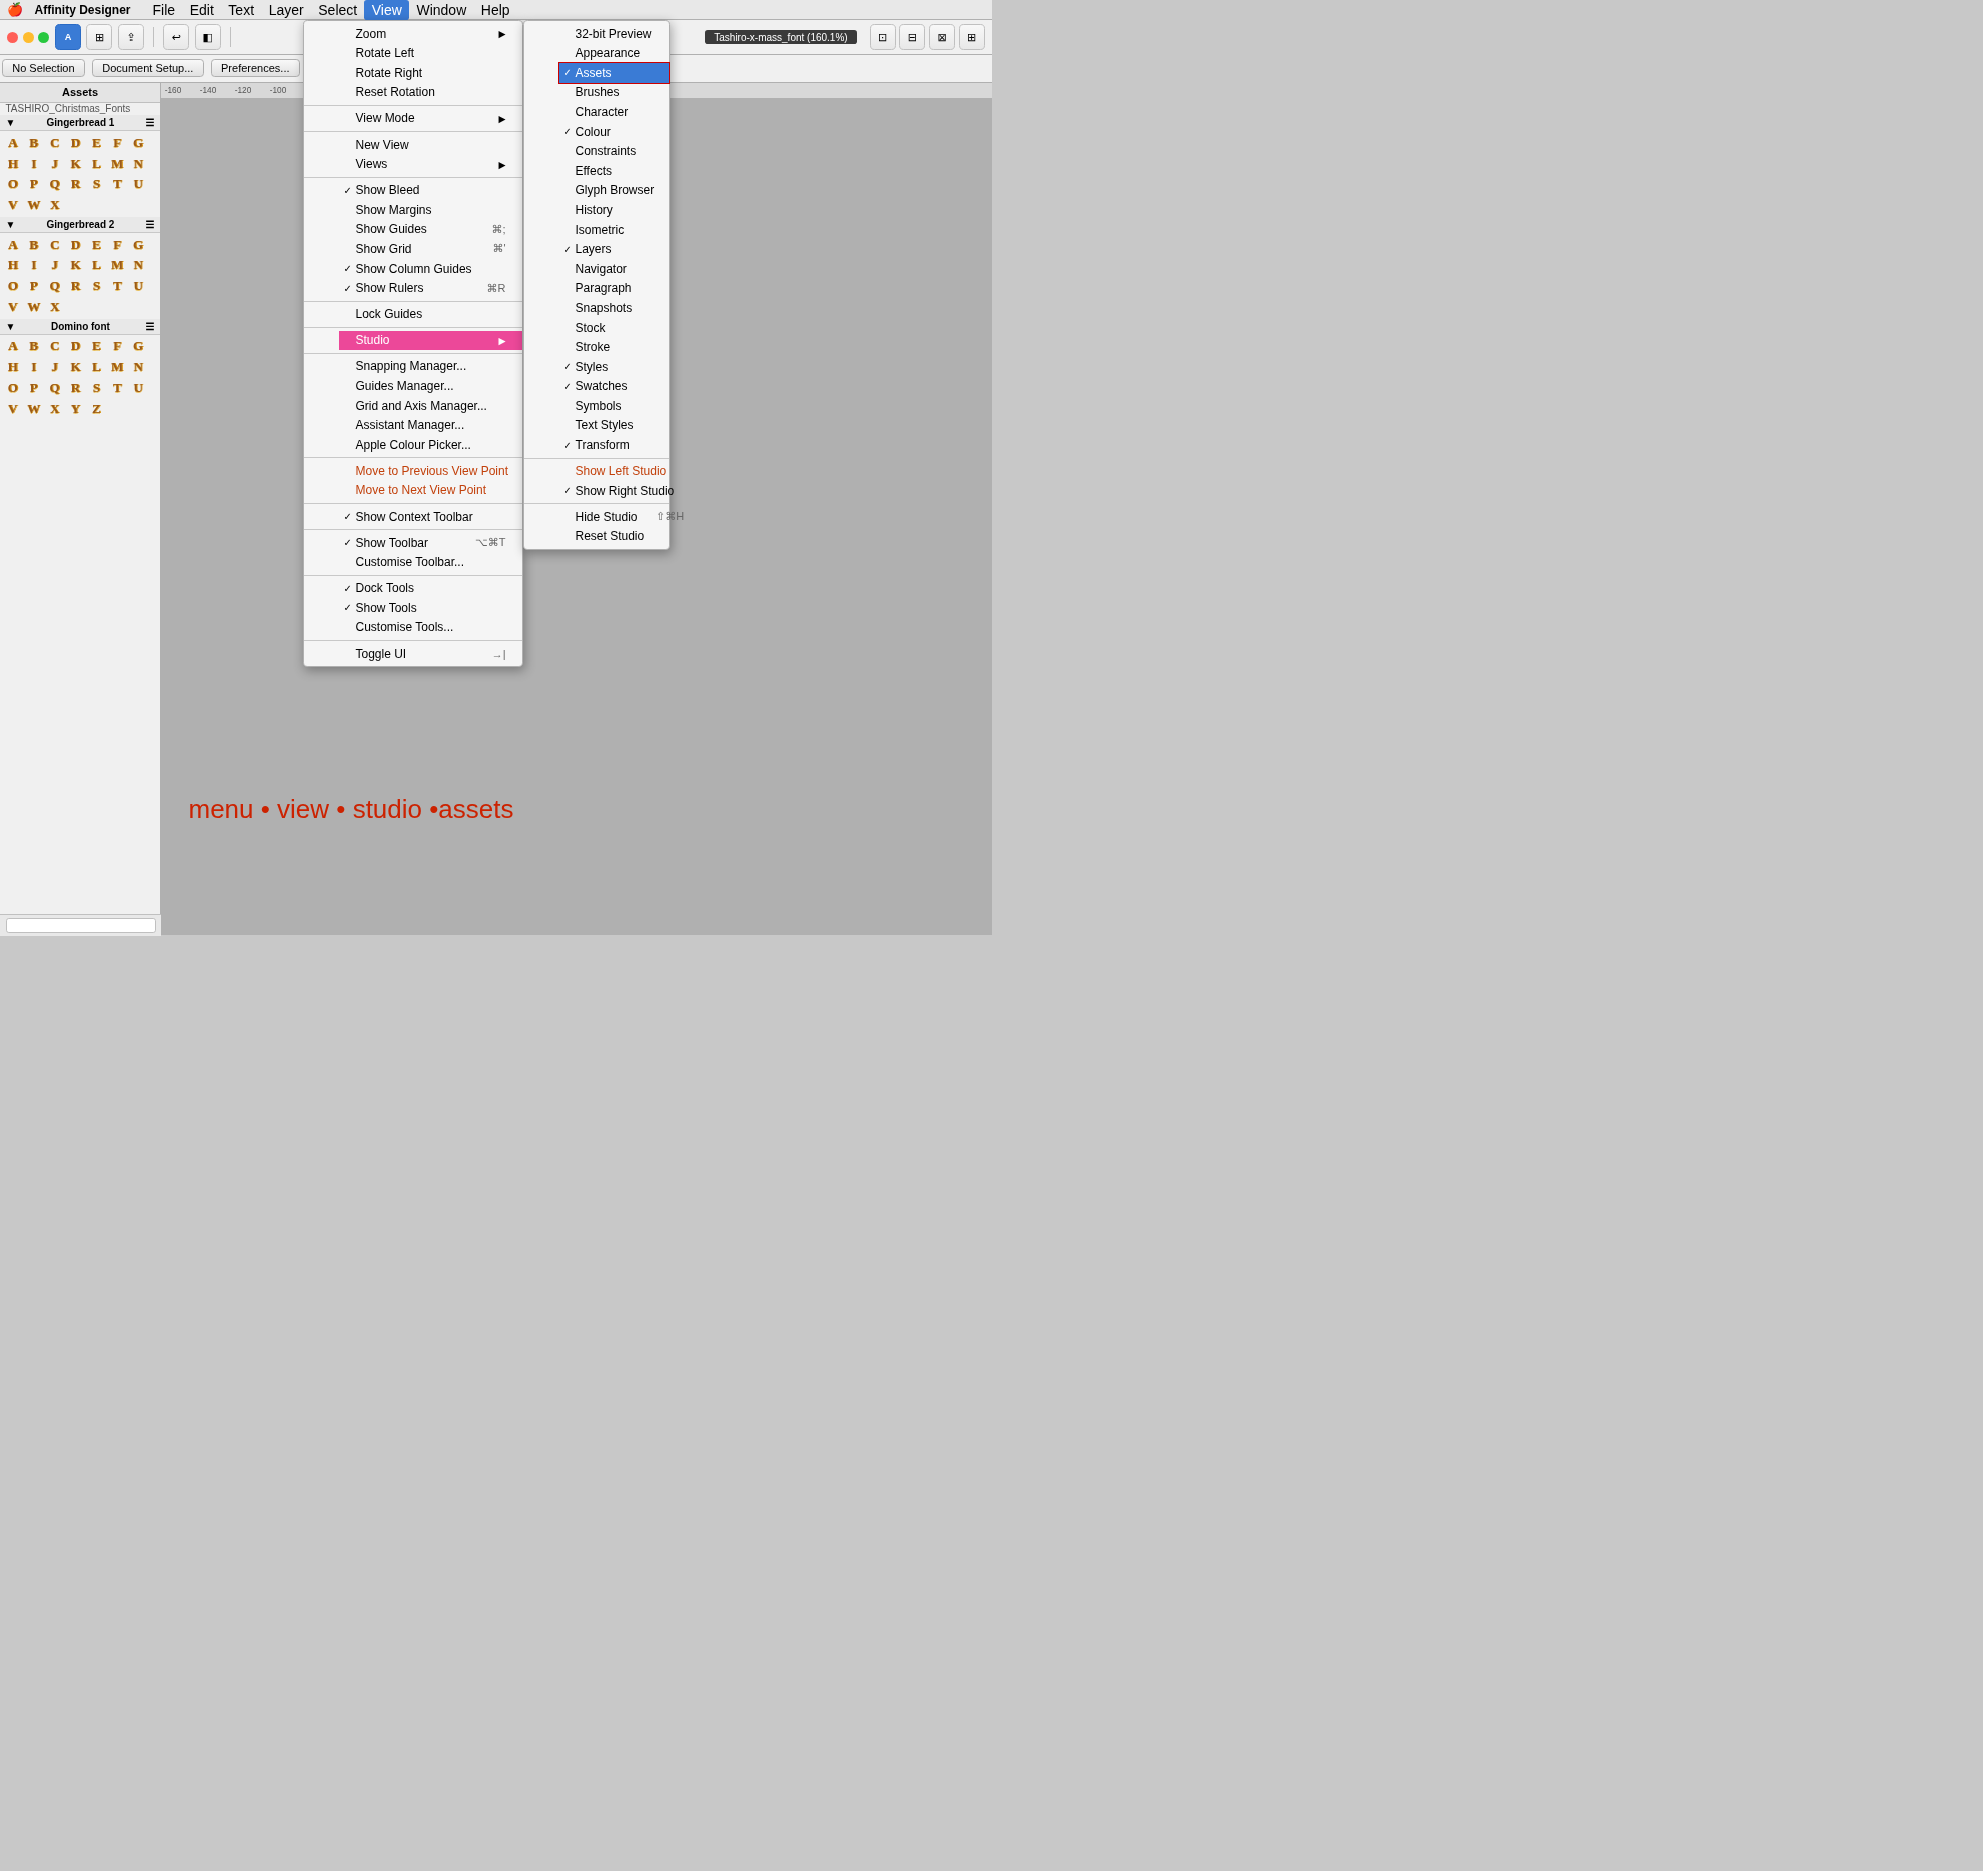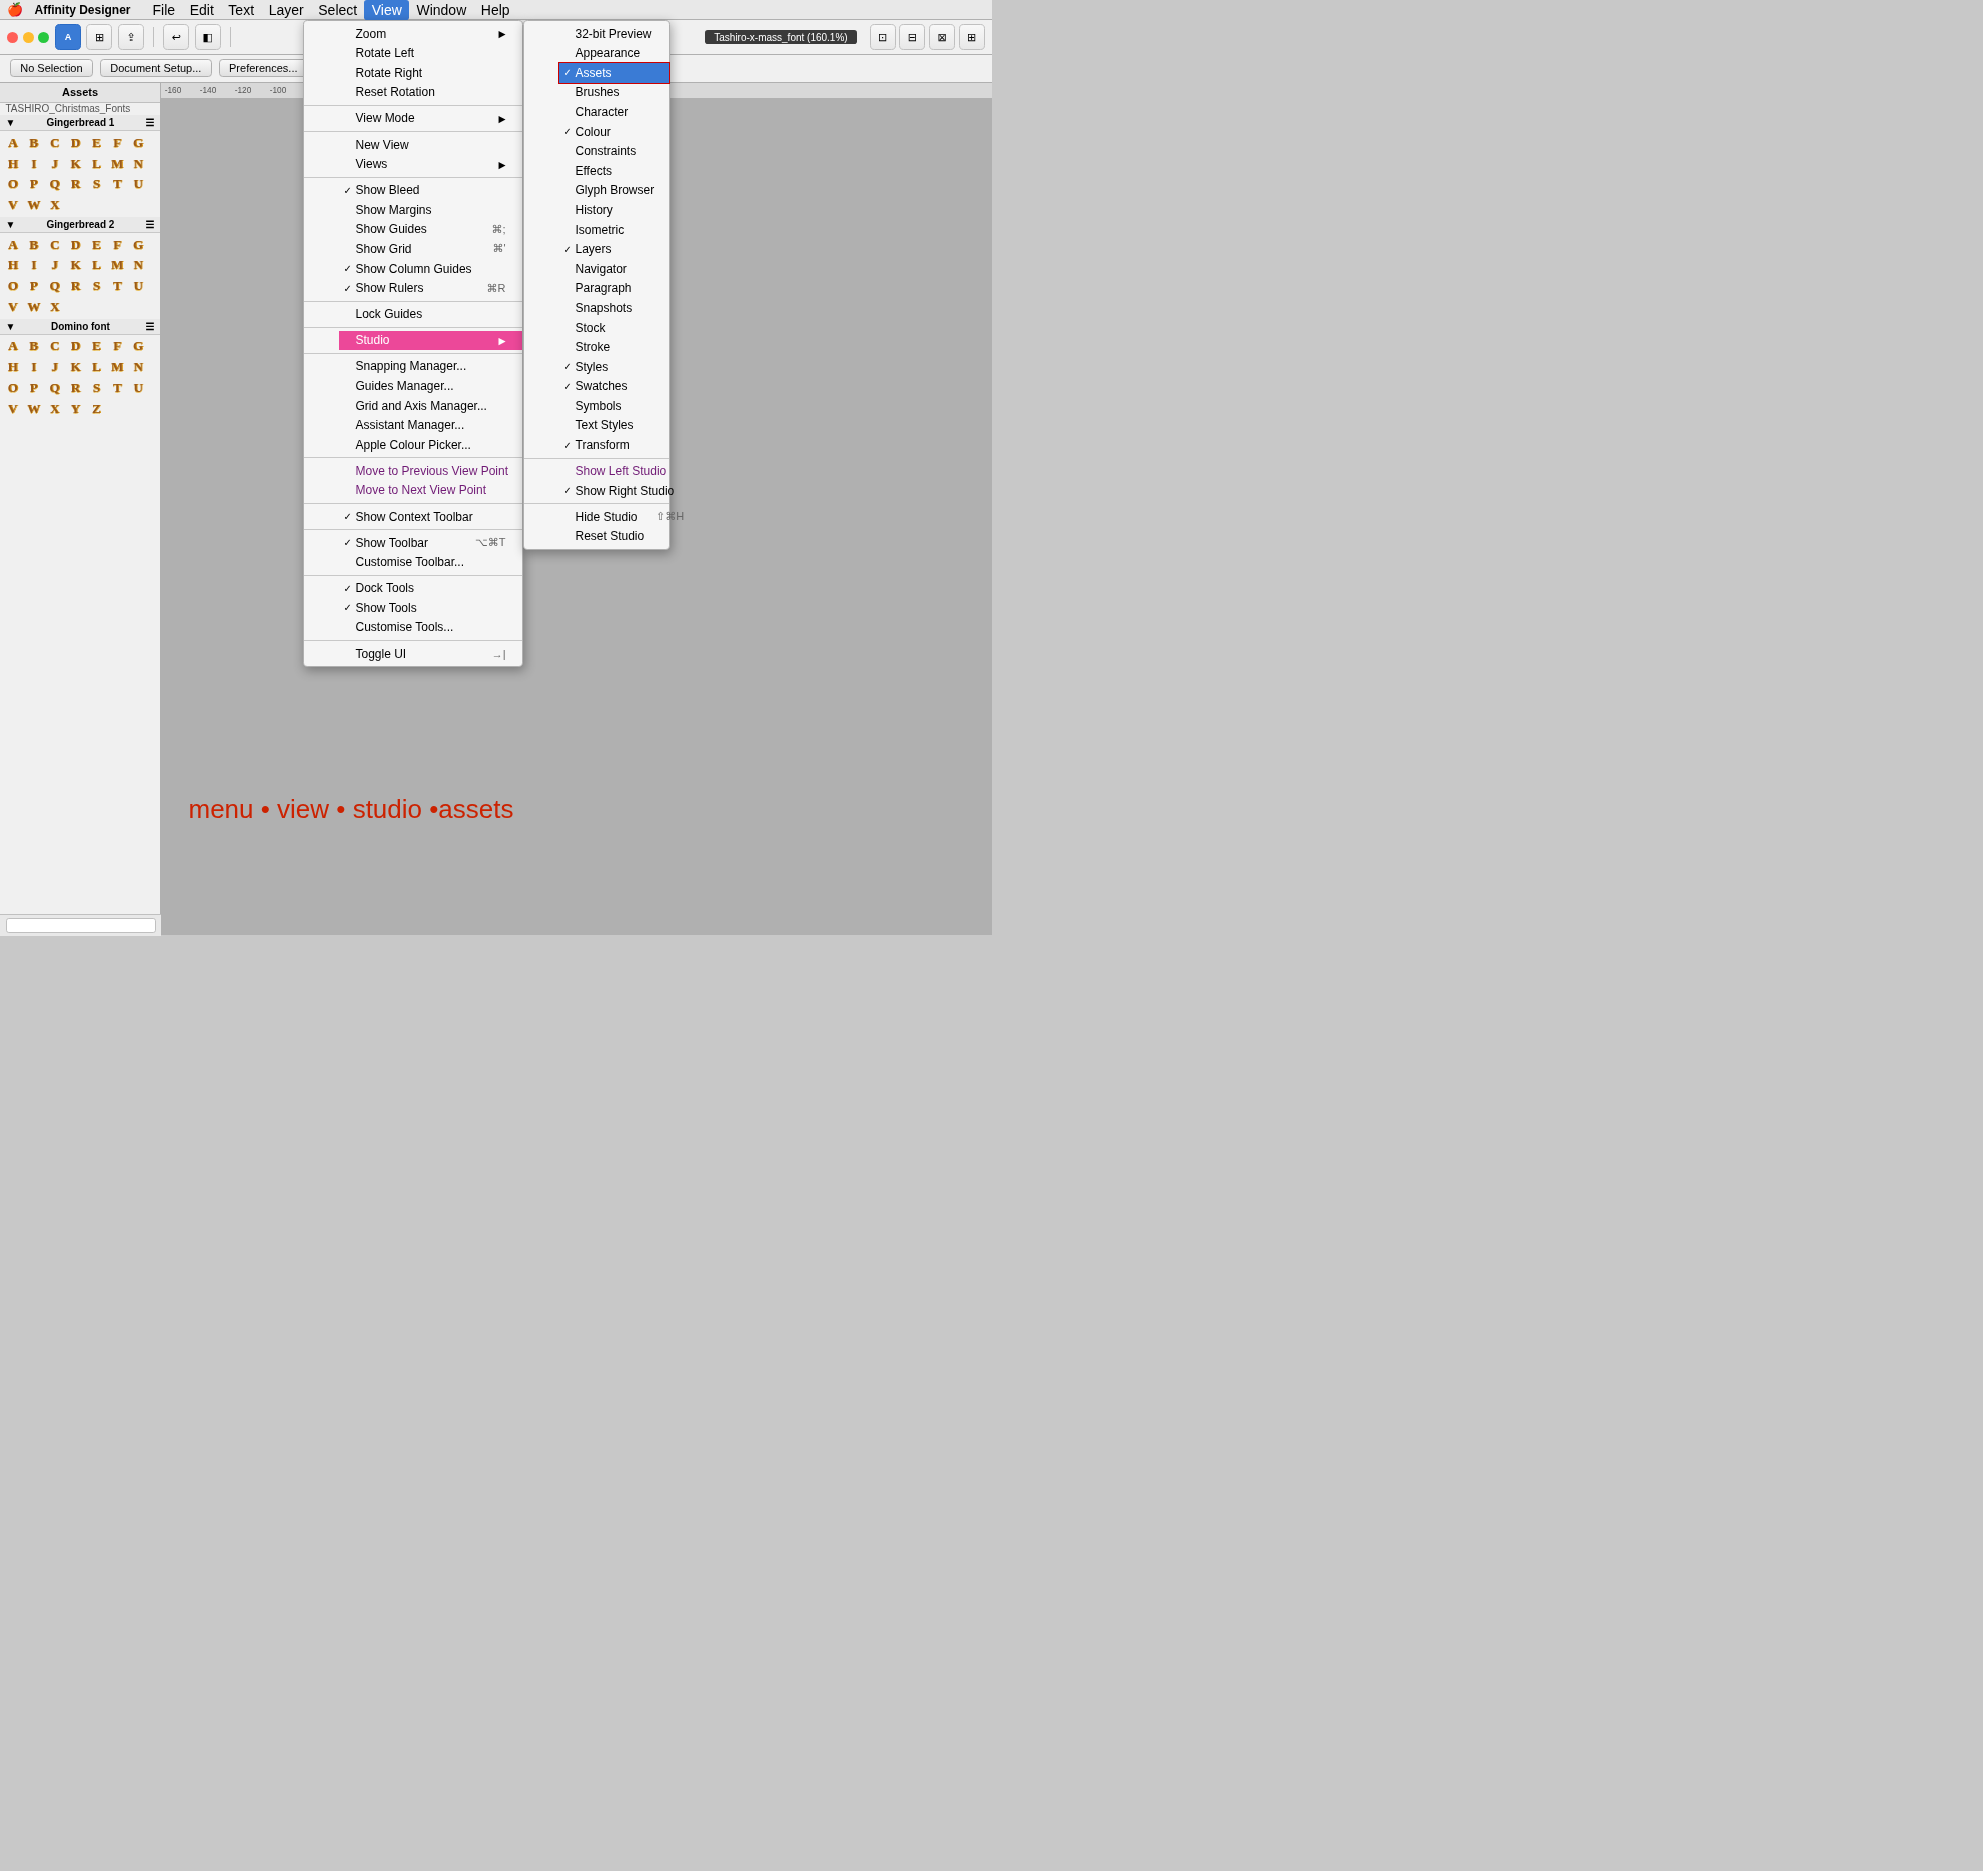--- a/index.html
+++ b/index.html
@@ -75,21 +75,21 @@
       margin: 0 3.7px;
     }
 
     
     .actionbar {
       display: flex;
       align-items: center;
       background: #f0f0f0;
       height: 27.5px;
       border-bottom: 0.9px solid #b0b0b0;
-      padding: 0 10px;
+      padding: 0 2px;
       gap: 7.3px;
     }
     .actionbar-btn {
       padding: 1.8px 9.2px;
       background: linear-gradient(to bottom, #f8f8f8, #e0e0e0);
       border: 0.9px solid #b0b0b0;
       border-radius: 3.7px;
       font-size: 11px;
       cursor: pointer;
     }
@@ -188,21 +188,21 @@
       justify-content: space-between;
       white-space: nowrap;
       position: relative;
       margin-left: 35px;
     }
     .menu-item.highlighted {
       background: #ec4899;
       color: white;
     }
     .menu-item.disabled {
-      color: #701a75;
+      color: #c2410c;
     }
     .menu-item .checkmark {
       position: absolute;
       left: 4.6px;
       font-size: 10px;
     }
     .menu-item .arrow {
       font-size: 9.2px;
     }
     .menu-item .shortcut {

